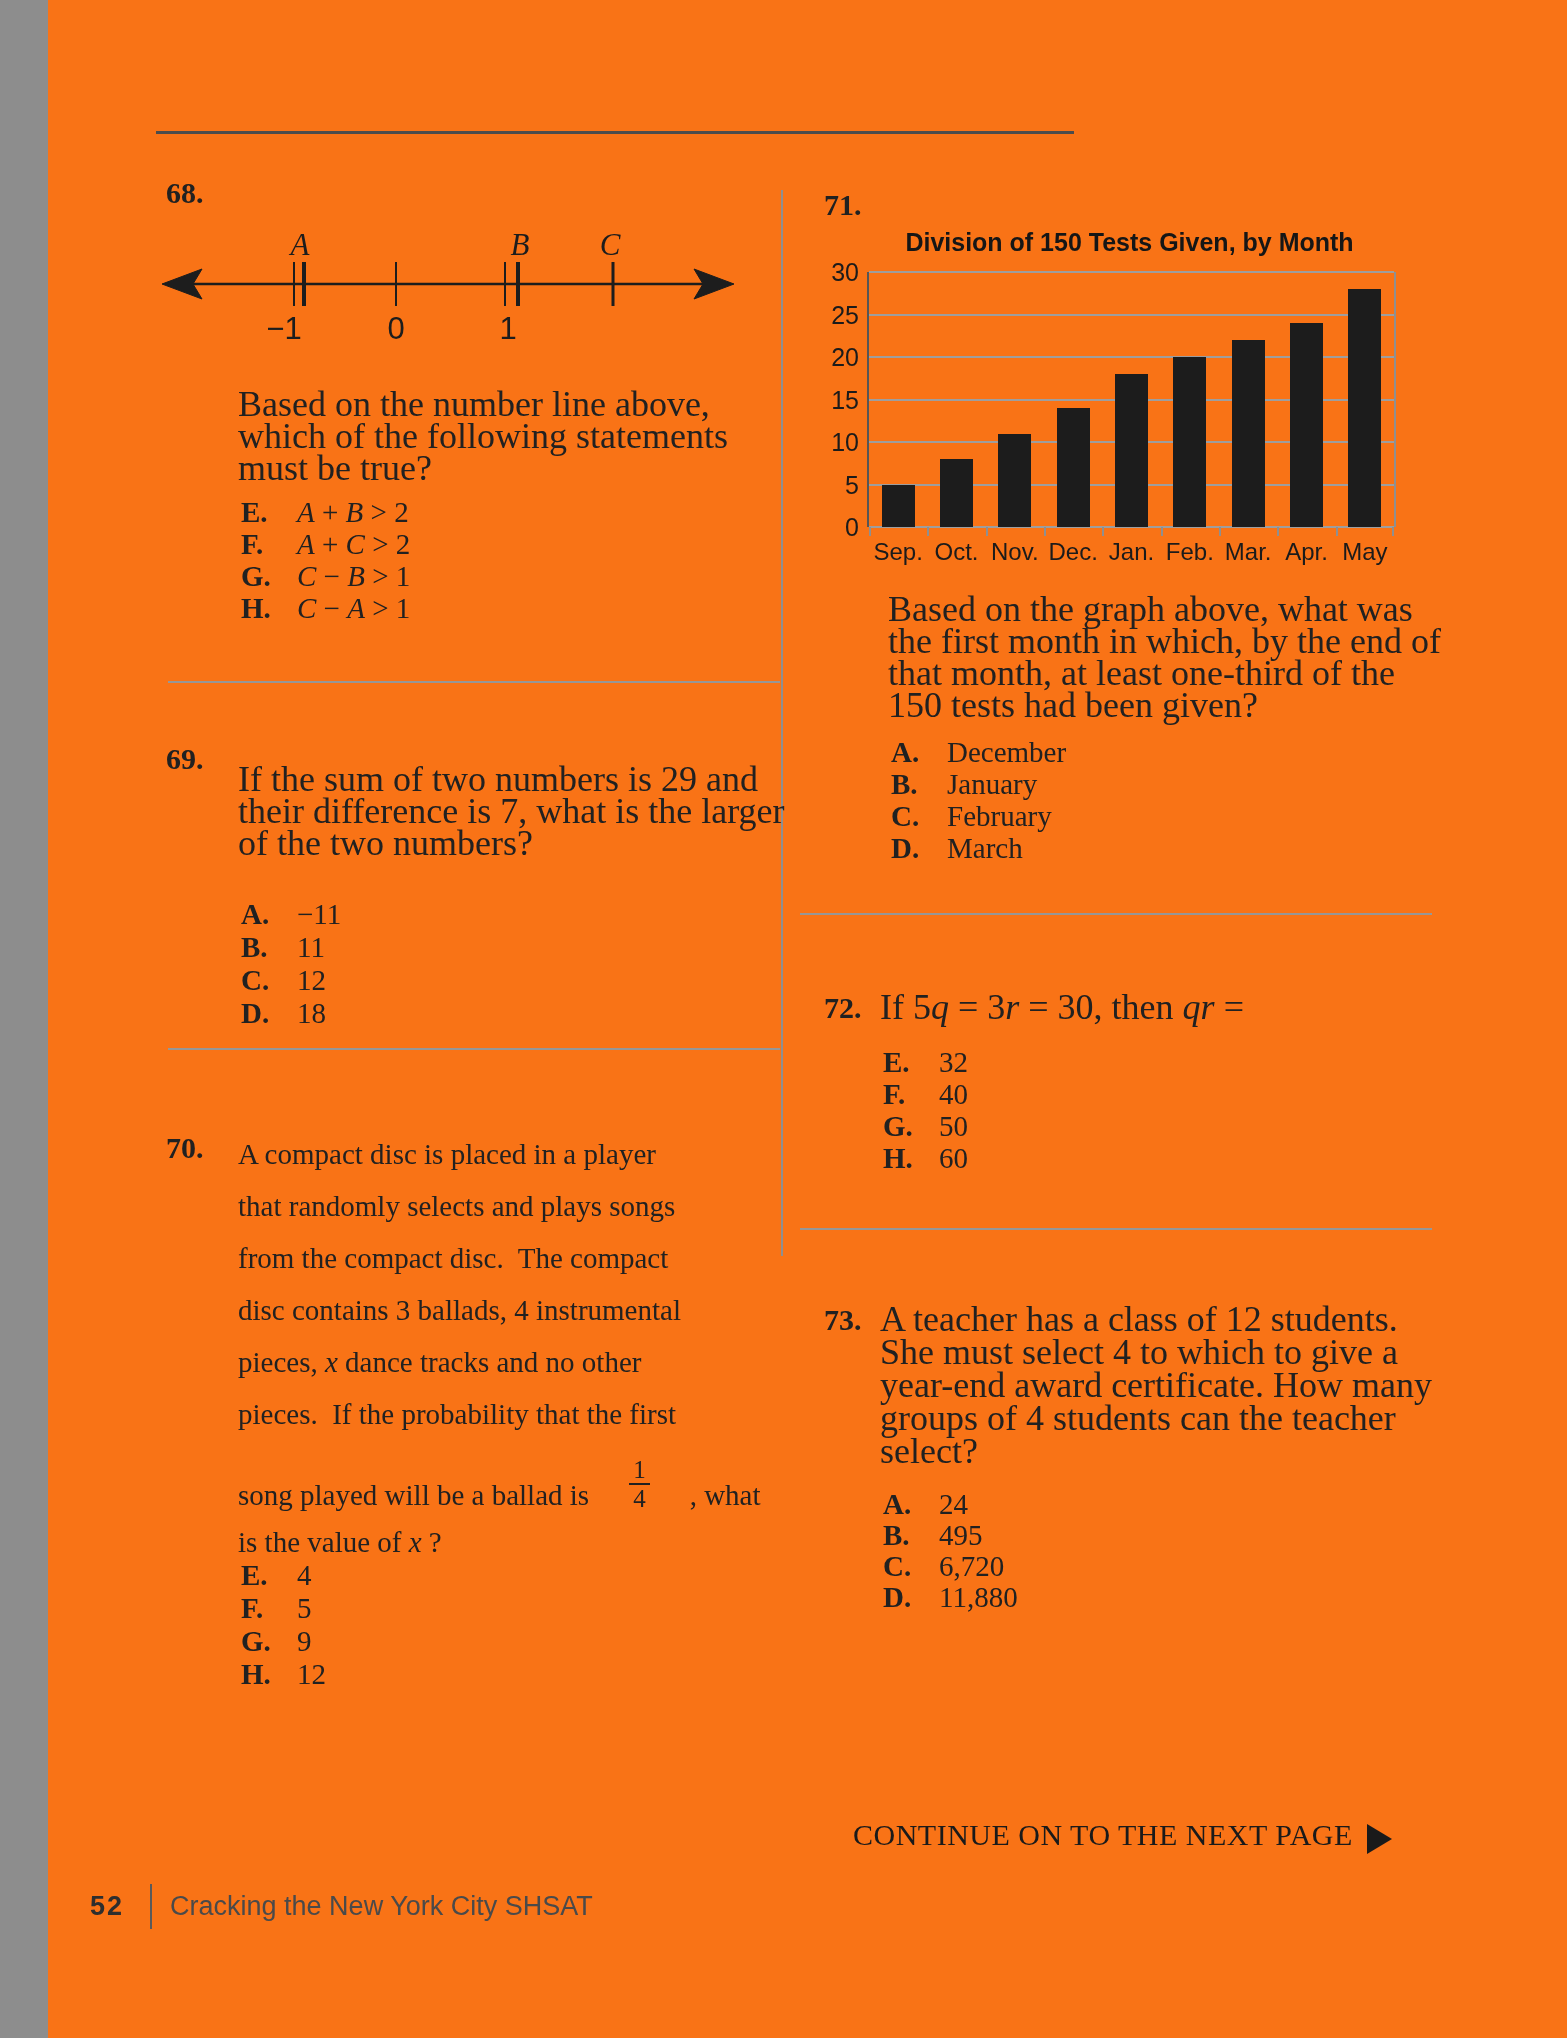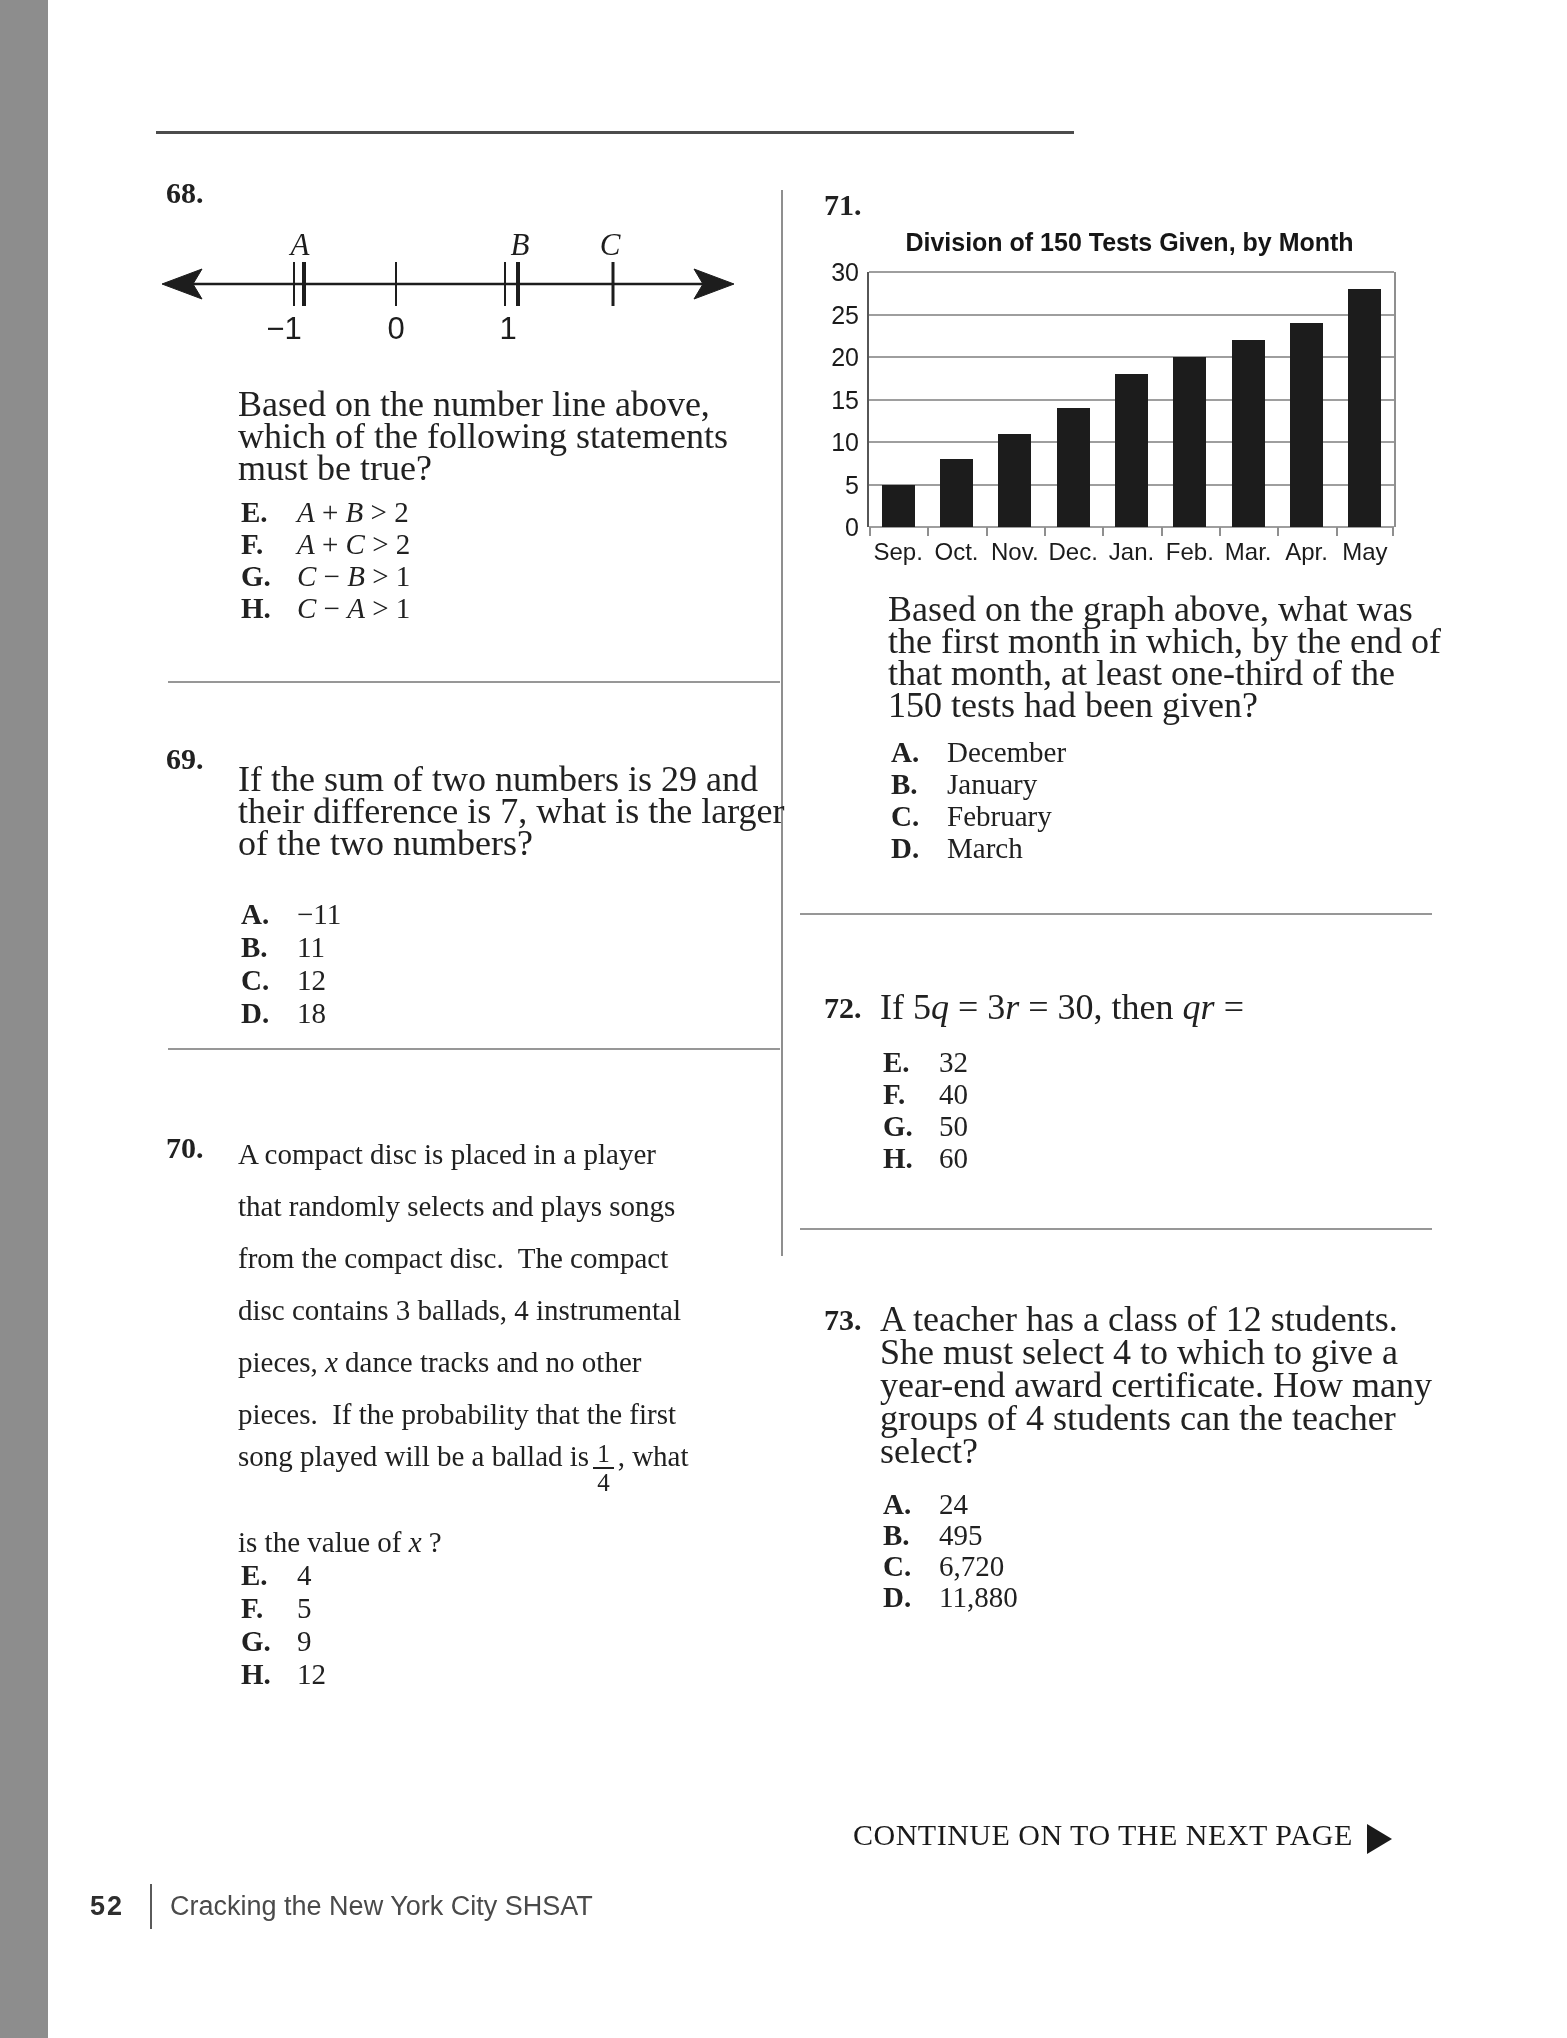--- a/index.html
+++ b/index.html
@@ -1,16 +1,16 @@
 <!DOCTYPE html>
 <html><head>
 <meta charset="utf-8">
 <style>
   html,body{margin:0;padding:0;background:#e8e8e8;}
-  .page{position:relative;width:1567px;height:2038px;background:#ffffff;overflow:hidden;
+  .page{position:relative;width:1567px;height:2038px;background:#f97316;overflow:hidden;
         font-family:"Liberation Serif","DejaVu Serif",serif;color:#212121;}
   .strip{position:absolute;left:0;top:0;width:48px;height:2038px;background:#8d8d8d;}
   .top-rule{position:absolute;left:156px;top:131px;width:918px;height:3px;background:#4c4c4c;}
   .vdivider{position:absolute;left:781px;top:190px;width:2px;height:1066px;background:#8f8f8f;}
   .hairline{position:absolute;height:2px;background:#979797;}
   .qnum{position:absolute;font-weight:bold;font-size:30px;}
   .prompt{position:absolute;font-size:36px;line-height:32px;white-space:nowrap;}
   .prompt.lh33 .pline{line-height:33px;}
   .pline{white-space:nowrap;}
   .opts{position:absolute;font-size:29px;}
@@ -20,21 +20,21 @@
   .olet{width:56px;font-weight:bold;flex:0 0 auto;}
   .mvar{font-style:italic;}
   
   .numberline{position:absolute;left:148px;top:222px;width:600px;height:125px;}
   .numberline line,.numberline polygon{stroke:#1d1d1d;fill:#1d1d1d;}
   .nl-label{font-family:"Liberation Serif",serif;font-style:italic;font-size:31px;fill:#1d1d1d;}
   .nl-num{font-family:"Liberation Sans",sans-serif;font-size:31px;fill:#1d1d1d;}
   
   .prompt70{position:absolute;font-size:29px;}
   .prompt70 .pline70{height:52px;line-height:52px;white-space:nowrap;}
-  .fracline{height:72px;display:flex;align-items:flex-start;white-space:nowrap;}
+  .fracline{height:72px;display:flex;align-items:flex-end;white-space:nowrap;gap:36px;}
   .frac{display:inline-flex;flex-direction:column;align-items:center;font-size:25px;line-height:27px;margin:0 4px;}
   .frac .num{border-bottom:2px solid #212121;padding:0 4px;}
   .lastline{margin-top:4px;height:52px;line-height:52px;white-space:nowrap;}
   
   .chart{position:absolute;left:820px;top:228px;width:640px;height:350px;}
   .chart-title{position:absolute;left:47px;top:0;width:525px;text-align:center;
                font-family:"Liberation Sans",sans-serif;font-weight:bold;font-size:25px;color:#161616;}
   .plot{position:absolute;left:47px;top:44px;width:525px;height:255px;
         border-left:2px solid #565656;border-right:2px solid #8f8f8f;}
   .gridline{position:absolute;left:0;width:100%;height:2px;background:#9e9e9e;}

